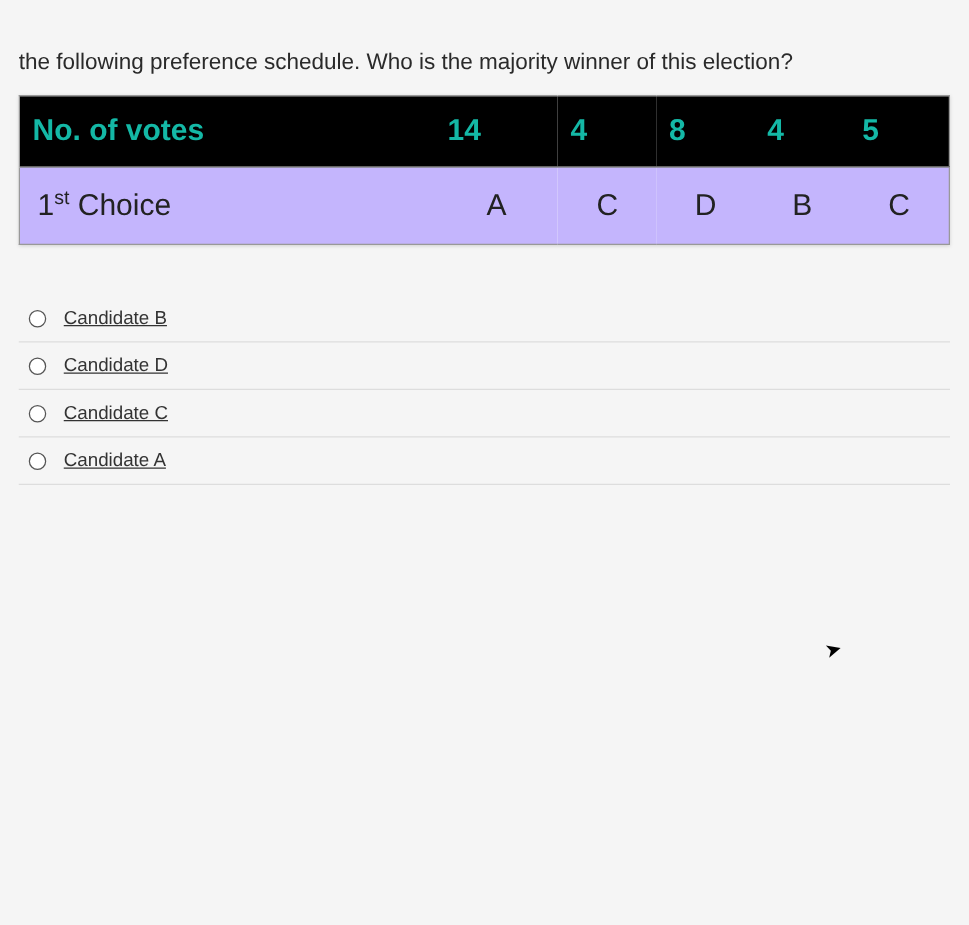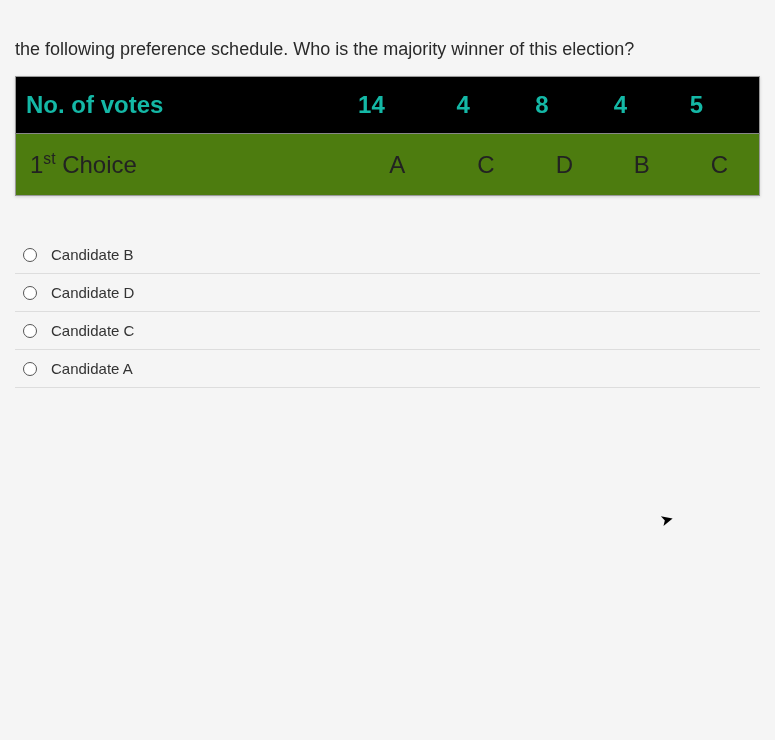--- a/index.html
+++ b/index.html
@@ -38,21 +38,21 @@
       border: none;
     }
     .pref-table th.num {
     }
     .pref-table td {
       border-top: 1px solid #888;
       font-size: 24px;
       padding: 16px 10px;
       text-align: center;
       color: #222;
-      background: #4d7c0f;
+      background: #c4b5fd;
     }
     .pref-table td.rowlabel {
       text-align: left;
       padding-left: 14px;
       white-space: nowrap;
     }
     .pref-table td.rowlabel sup {
       font-size: 0.65em;
       vertical-align: super;
     }
@@ -71,20 +71,21 @@
       height: 14px;
       border: 1.5px solid #555;
       border-radius: 50%;
       margin-right: 14px;
       flex-shrink: 0;
       background: #fff;
     }
     .option-label {
       font-size: 15px;
       color: #333;
+      text-decoration: underline;
     }
     .cursor-arrow {
       position: absolute;
       left: 660px;
       top: 510px;
       font-size: 16px;
       color: #000;
       transform: rotate(-15deg);
     }
   </style>

